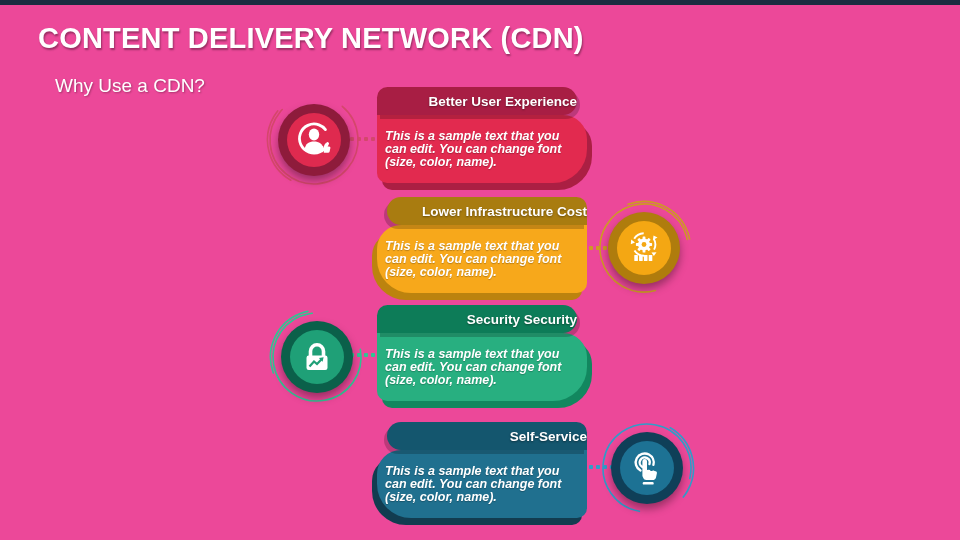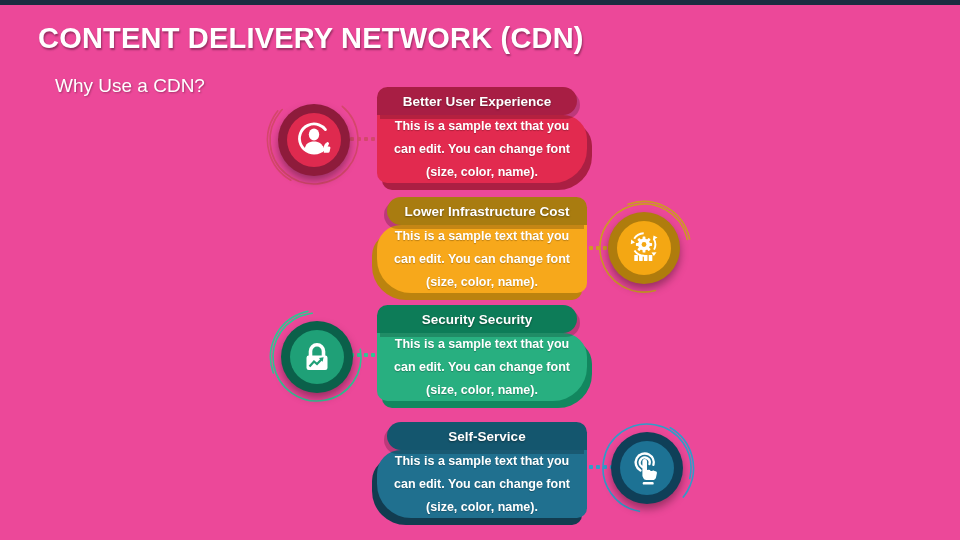--- a/index.html
+++ b/index.html
@@ -4,28 +4,28 @@
 <style>
   html,body{margin:0;padding:0;}
   body{width:960px;height:540px;font-family:"Liberation Sans",sans-serif;}
   .slide{position:relative;width:960px;height:540px;background:#ec4899;overflow:hidden;}
   .top-edge{position:absolute;left:0;top:0;width:100%;height:5px;background:#1B2C41;}
 
   .title{position:absolute;left:38px;top:22px;margin:0;color:#fff;font-size:29px;font-weight:bold;letter-spacing:.2px;text-shadow:1px 2px 2px rgba(0,0,0,.35);}
   .subtitle{position:absolute;left:39px;top:59px;margin:16px;color:#fff;font-size:19px;font-weight:normal;text-shadow:1px 1px 2px rgba(0,0,0,.3);}
 
   .card{position:absolute;width:210px;height:96px;}
-  .card-header{position:absolute;top:0;width:200px;height:28px;z-index:2;display:flex;align-items:center;justify-content:center;background:var(--header);}
+  .card-header{position:absolute;top:0;width:200px;height:28px;z-index:2;display:flex;align-items:center;justify-content:flex-end;background:var(--header);}
   .card-body{position:absolute;top:28px;left:0;width:210px;height:68px;z-index:1;display:flex;align-items:center;justify-content:center;background:var(--body);}
   .card.left  .card-header{left:0;border-radius:12px 16px 16px 0;box-shadow:3px 4px 0 rgba(0,0,0,.20);}
   .card.left  .card-body{border-radius:0 24px 34px 10px;box-shadow:5px 7px 0 var(--shadow);}
   .card.right .card-header{left:10px;border-radius:16px 12px 0 16px;box-shadow:-3px 4px 0 rgba(0,0,0,.20);}
   .card.right .card-body{border-radius:24px 0 10px 34px;box-shadow:-5px 7px 0 var(--shadow);}
   .card-header span{color:#fff;font-size:13.5px;font-weight:bold;text-shadow:0 1px 2px rgba(0,0,0,.4);}
-  .card-body p{margin:0;padding:0 8px;color:#fff;font-size:12.5px;font-weight:bold;text-align:center;line-height:23px;text-shadow:0 1px 1px rgba(0,0,0,.25);}
+  .card-body p{margin:0;padding:0 8px;color:#fff;font-size:12.5px;font-weight:bold;font-style:italic;text-align:left;line-height:13px;text-shadow:0 1px 1px rgba(0,0,0,.25);}
 
   .card-1{left:377px;top:87px;}
   .card-2{left:377px;top:197px;}
   .card-3{left:377px;top:305px;}
   .card-4{left:377px;top:422px;}
 
   .badge{position:absolute;width:72px;height:72px;}
   .badge-1{left:278px;top:104px;}
   .badge-2{left:608px;top:212px;}
   .badge-3{left:281px;top:321px;}

